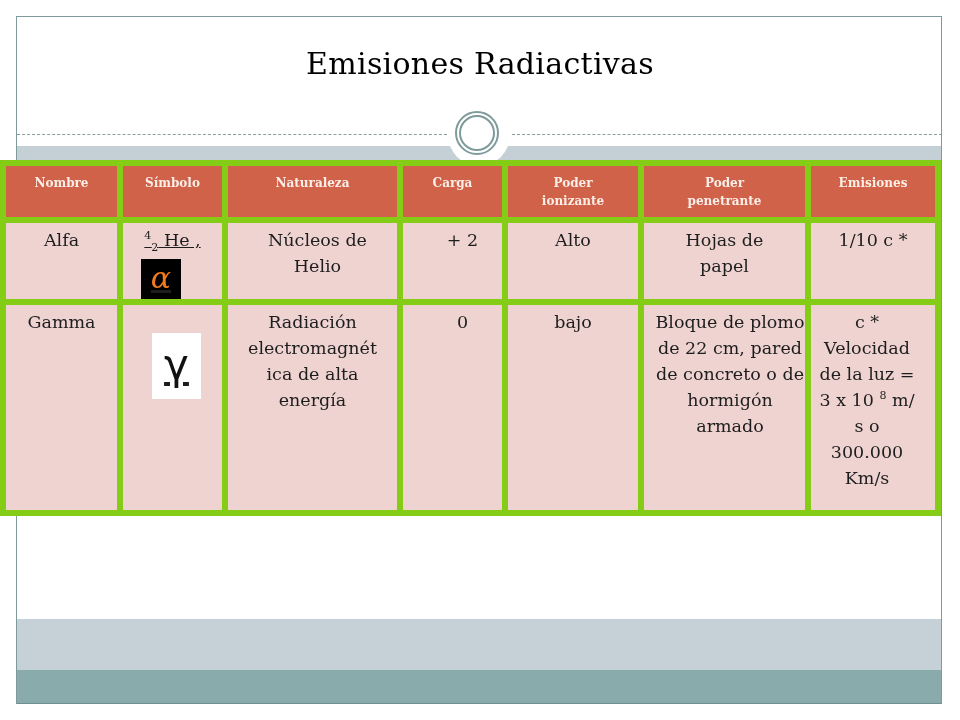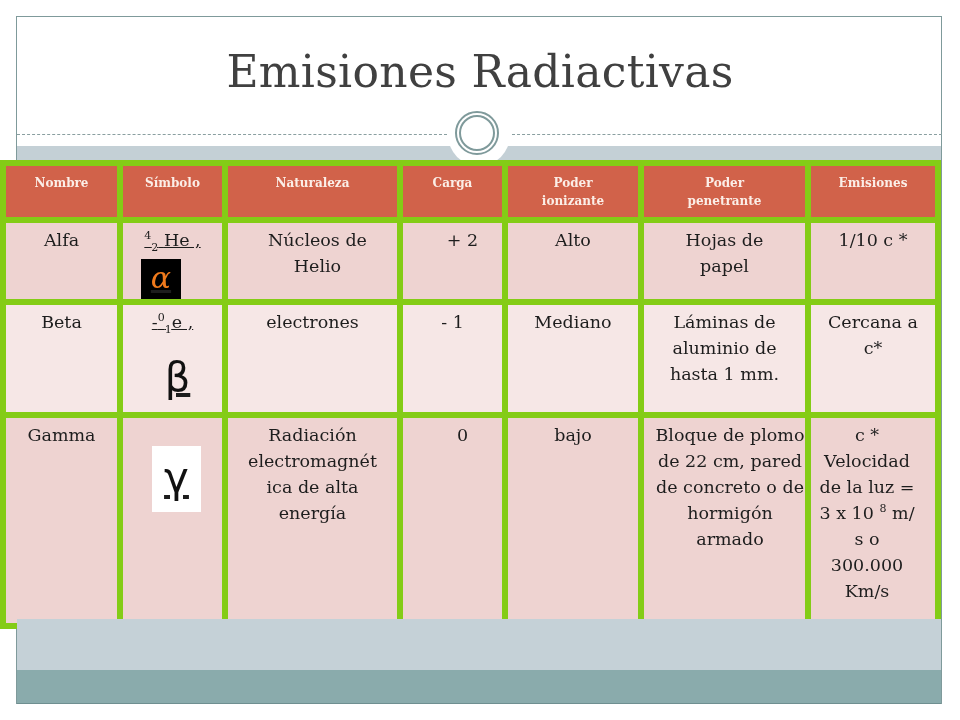--- a/index.html
+++ b/index.html
@@ -1,18 +1,18 @@
 <!DOCTYPE html>
 <html><head>
 <meta charset="utf-8">
 <style>
   html, body { margin:0; padding:0; }
   body { width:960px; height:720px; background:#ffffff; position:relative; overflow:hidden; font-family:"DejaVu Serif", "Liberation Serif", serif; }
   .frame { position:absolute; left:16px; top:16px; width:926px; height:688px; border:1px solid #7f9a9b; box-sizing:border-box; background:#fff; }
-  .title { position:absolute; left:0; top:46px; width:960px; text-align:center; font-family:"DejaVu Serif", serif; font-size:44px; color:#404040; letter-spacing:0.3px; }
+  .title { position:absolute; left:0; top:46px; width:960px; text-align:center; font-family:"DejaVu Serif", serif; font-size:30px; color:#000000; letter-spacing:0.3px; }
   .dash { position:absolute; top:134px; border-top:1px dashed #8a9fa0; height:0; }
   .band-top { position:absolute; left:17px; top:146px; width:924px; height:14px; background:#c4d0d6; }
   .band-mid { position:absolute; left:17px; top:619px; width:924px; height:51px; background:#c5d1d7; }
   .band-bot { position:absolute; left:17px; top:670px; width:924px; height:33px; background:#8aabac; border-bottom:1px solid #6f8f90; }
   .circle-bg { position:absolute; left:448px; top:104px; width:62px; height:62px; border-radius:50%; background:#fff; }
   .circle { position:absolute; left:455px; top:111px; width:44px; height:44px; border-radius:50%; border:2px solid #7f9a9b; box-sizing:border-box; }
   .circle-inner { position:absolute; left:459px; top:115px; width:36px; height:36px; border-radius:50%; border:2px solid #7f9a9b; box-sizing:border-box; }
 
   table.data { position:absolute; left:0; top:160px; width:935px; border-collapse:collapse; table-layout:fixed; }
   table.data th, table.data td { border:6px solid #84cc16; box-sizing:border-box; vertical-align:top; text-align:center; padding:0; }
@@ -67,32 +67,20 @@
       <td class="sym">
         <span><sup>4</sup><sub>2</sub> <span>He ,</span></span>
         <span class="alpha-box">α</span>
       </td>
       <td style="padding-left:32px;padding-right:22px;">Núcleos de Helio</td>
       <td style="padding-left:20px;">+ 2</td>
       <td>Alto</td>
       <td style="padding-left:28px;padding-right:28px;">Hojas de papel</td>
       <td>1/10 c *</td>
     </tr>
-    <tr class="r2">
-      <td>Beta</td>
-      <td class="sym">
-        <span><span>-</span><sup>0</sup><sub>1</sub><span>e ,</span></span>
-        <span class="beta-glyph">β</span>
-      </td>
-      <td>electrones</td>
-      <td>- 1</td>
-      <td>Mediano</td>
-      <td style="padding-left:18px;padding-right:18px;">Láminas de aluminio de hasta 1 mm.</td>
-      <td style="padding-left:12px;padding-right:12px;">Cercana a c*</td>
-    </tr>
     <tr class="r3">
       <td>Gamma</td>
       <td class="sym" style="text-align:left;">
         <span class="gamma-box">γ</span>
       </td>
       <td style="padding-left:8px;padding-right:8px;">Radiación electromagnét ica de alta energía</td>
       <td style="padding-left:20px;">0</td>
       <td>bajo</td>
       <td class="left" style="padding-left:11px;">Bloque de plomo  de 22 cm, pared de concreto o de hormigón armado</td>
       <td style="padding-left:6px;padding-right:18px;margin-left:8px;">

